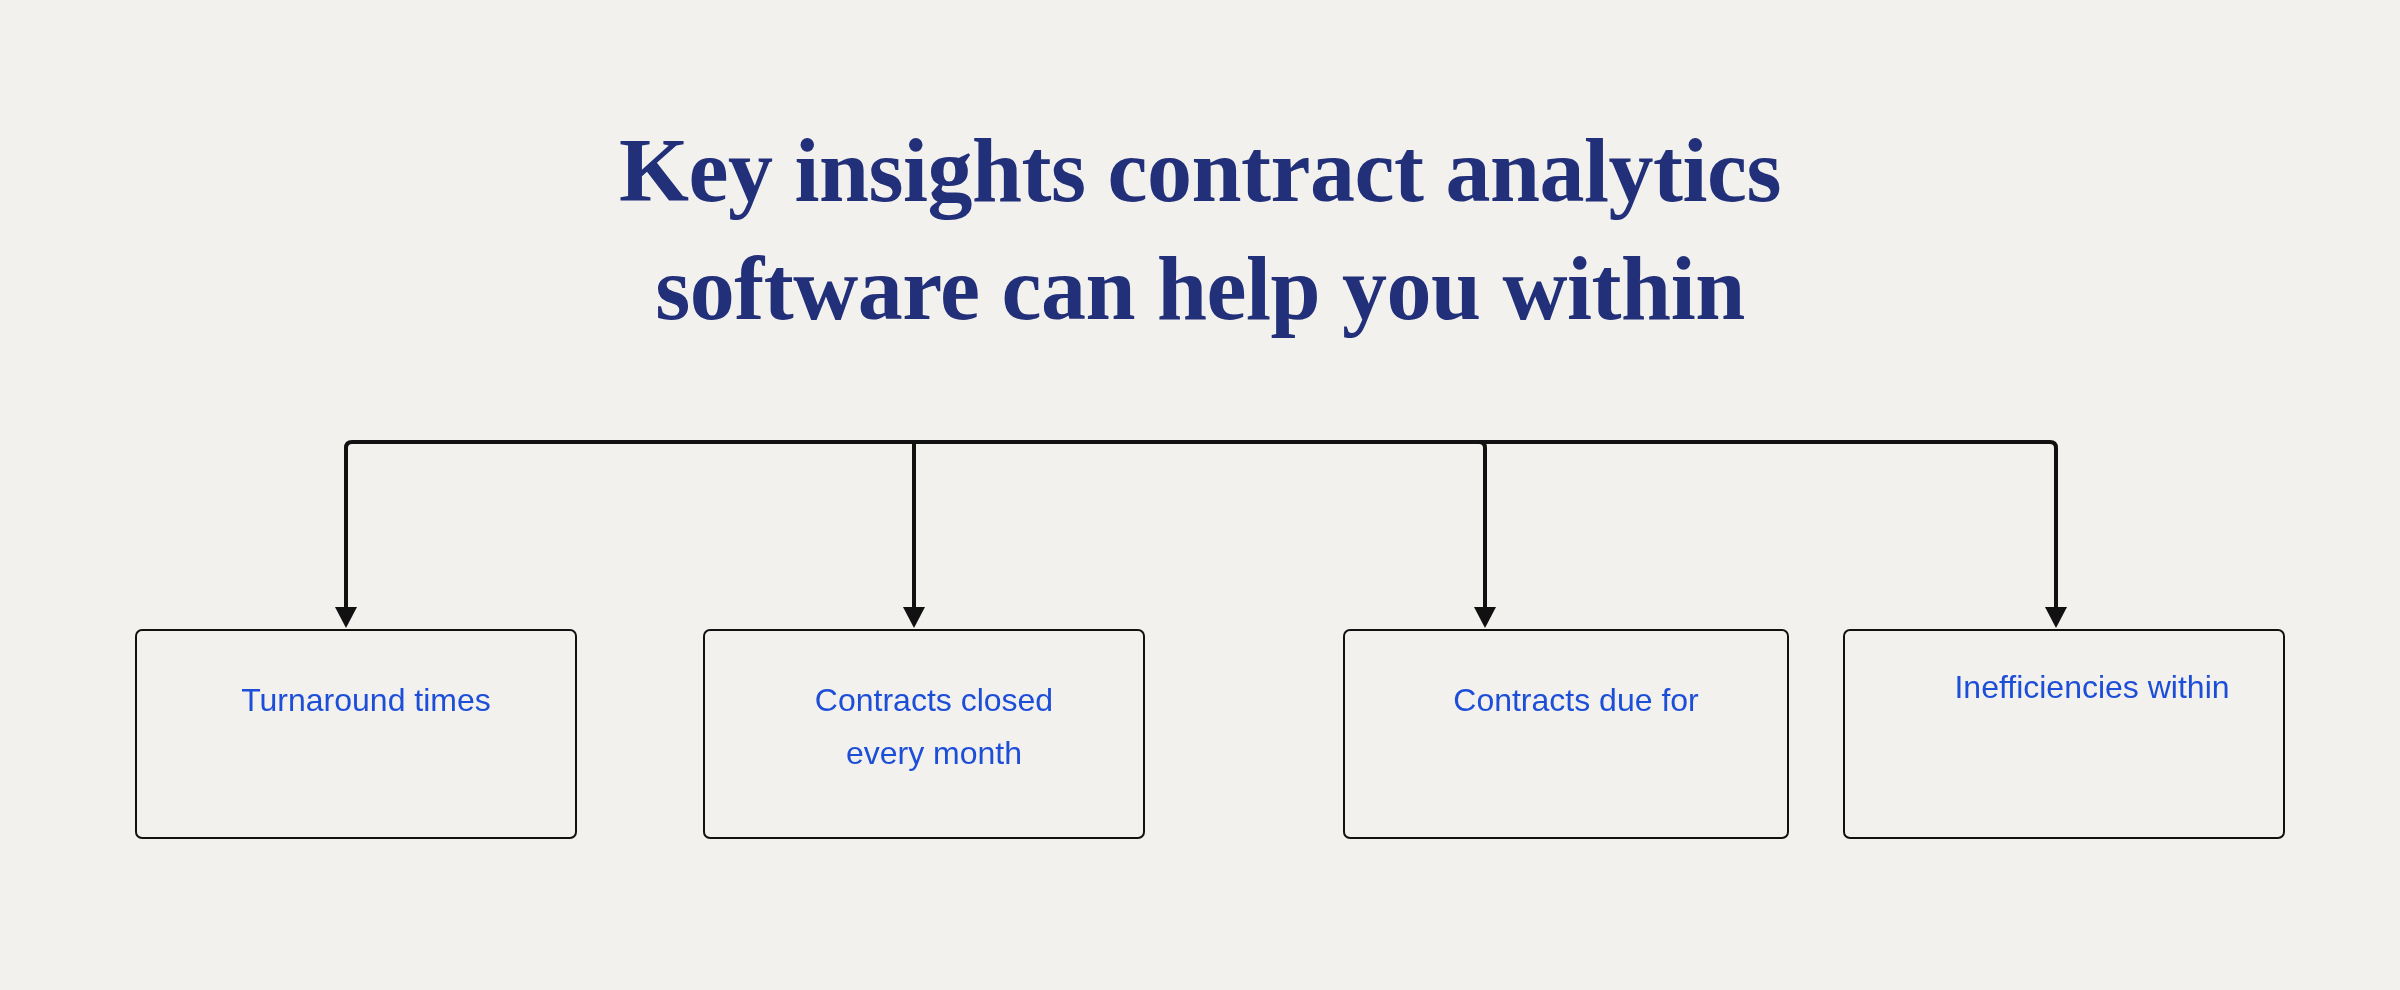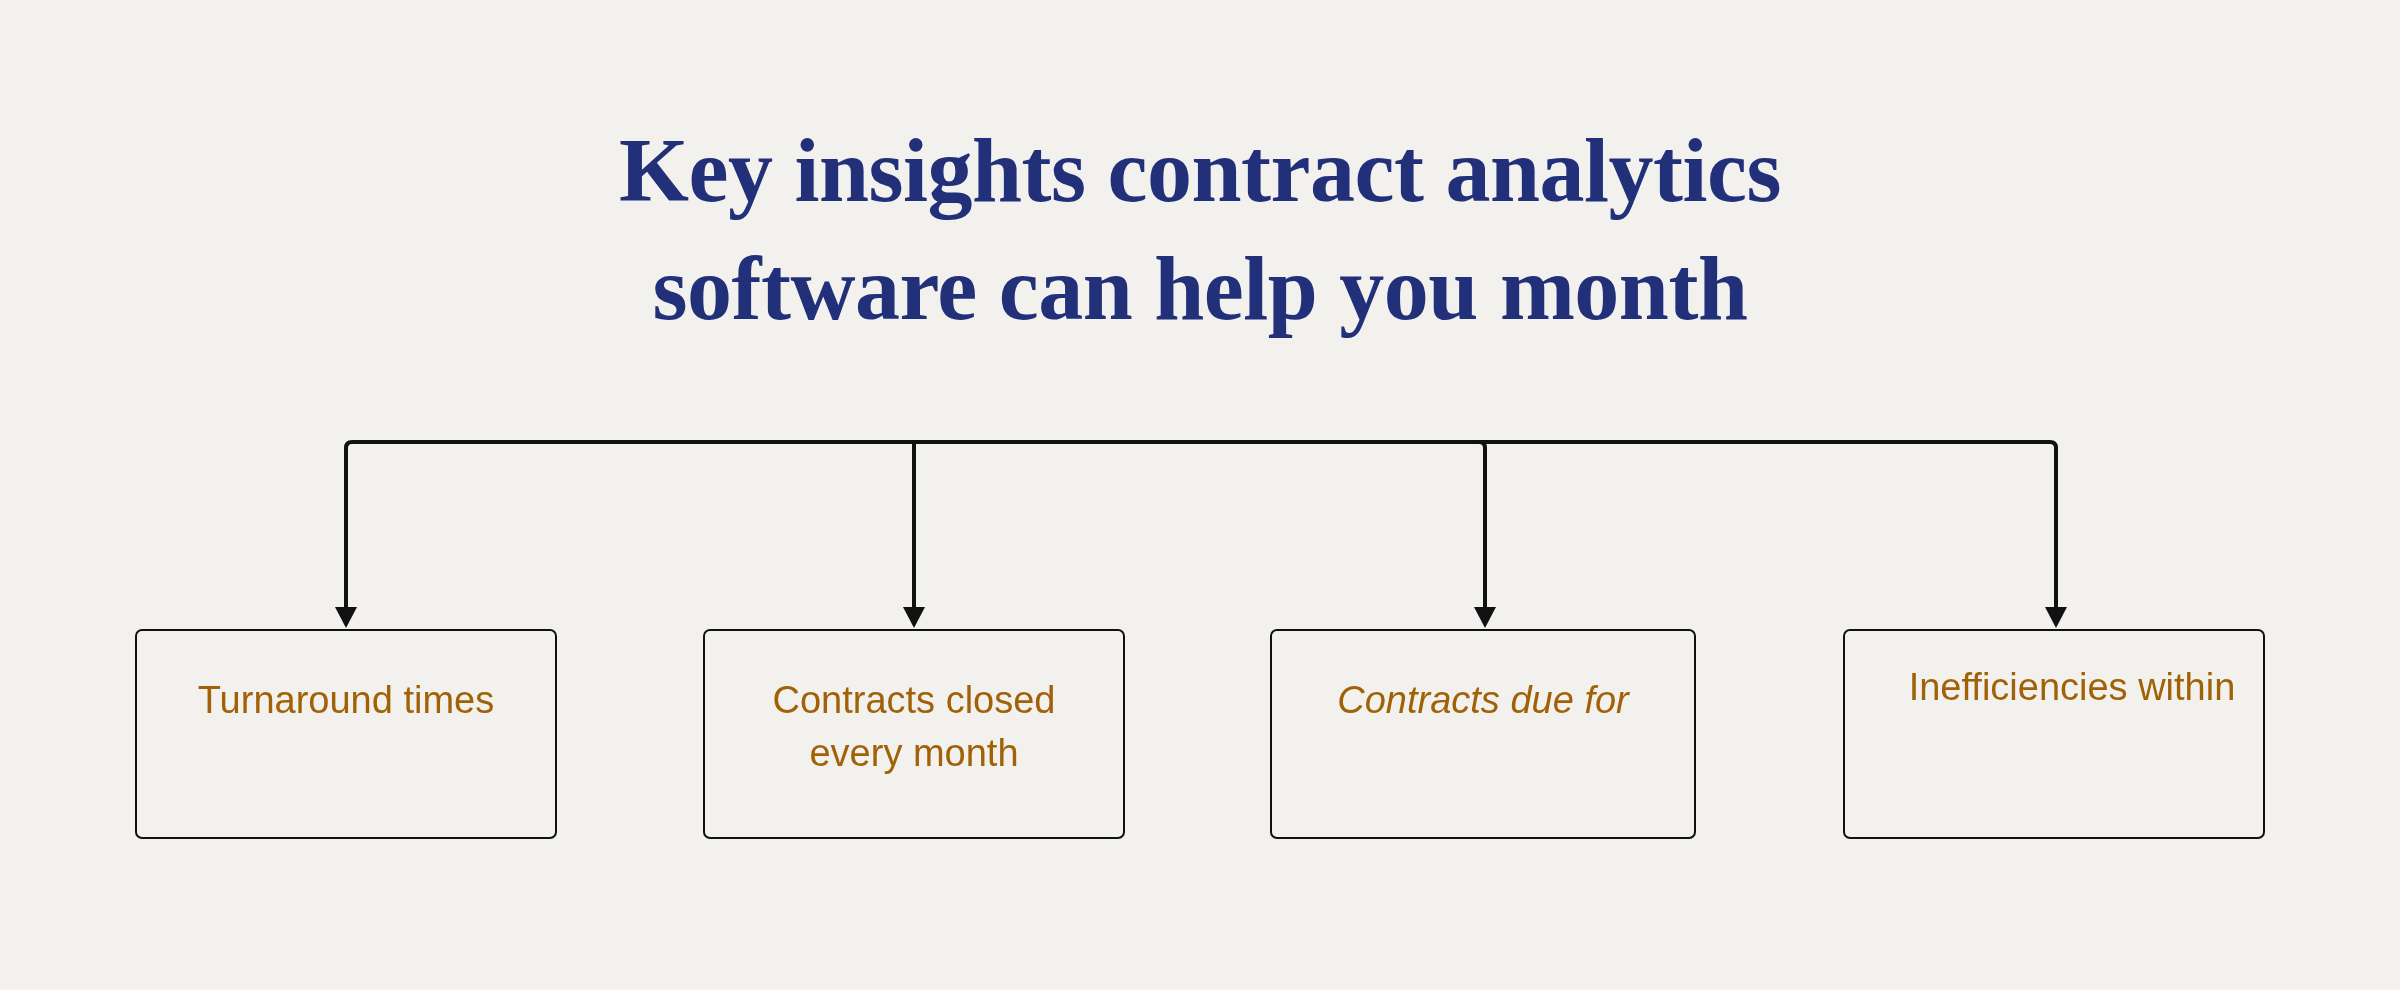--- a/index.html
+++ b/index.html
@@ -36,42 +36,43 @@
     height: 990px;
   }
   .box {
     position: absolute;
     top: 629px;
     height: 206px;
     border: 2px solid #111111;
     border-radius: 7px;
     box-sizing: content-box;
     font-family: "Liberation Sans", "DejaVu Sans", sans-serif;
-    font-size: 38px;
+    font-size: 32px;
     line-height: 53px;
-    color: #a16207;
+    color: #1d4ed8;
     text-align: center;
+    padding-left: 20px;
   }
   .box .label {
     display: block;
     padding-top: 43px;
   }
   .box.three-line .label {
     padding-top: 30px;
     line-height: 52px;
     margin-left: 36px;
   }
   .box .label span { display: block; }
 </style>
 </head>
 <body>
 
 <h1 class="title">
   <span>Key insights contract analytics</span>
-  <span>software can help you month</span>
+  <span>software can help you within</span>
 </h1>
 
 <svg class="connectors" viewBox="0 0 2400 990" xmlns="http://www.w3.org/2000/svg">
 
   <path d="M346 610 L346 448 Q346 442 352 442 L2050 442 Q2056 442 2056 448 L2056 610" fill="none" stroke="#111111" stroke-width="4"></path>
   <line x1="914" y1="442" x2="914" y2="610" stroke="#111111" stroke-width="4"></line>
   <path d="M1479 442 Q1485 442 1485 448 L1485 610" fill="none" stroke="#111111" stroke-width="4"></path>
 
   <polygon points="335,607 357,607 346,628" fill="#111111"></polygon>
   <polygon points="903,607 925,607 914,628" fill="#111111"></polygon>
@@ -85,21 +86,21 @@
   </span>
 </div>
 
 <div class="box" style="left:703px; width:418px;">
   <span class="label">
     <span>Contracts closed</span>
     <span>every month</span>
   </span>
 </div>
 
-<div class="box" style="left:1270px; width:422px;font-style:italic;">
+<div class="box" style="left:1343px; width:422px;">
   <span class="label">
     <span>Contracts due for</span>
   </span>
 </div>
 
 <div class="box three-line" style="left:1843px; width:418px;">
   <span class="label">
     <span>Inefficiencies within</span>
   </span>
 </div>

